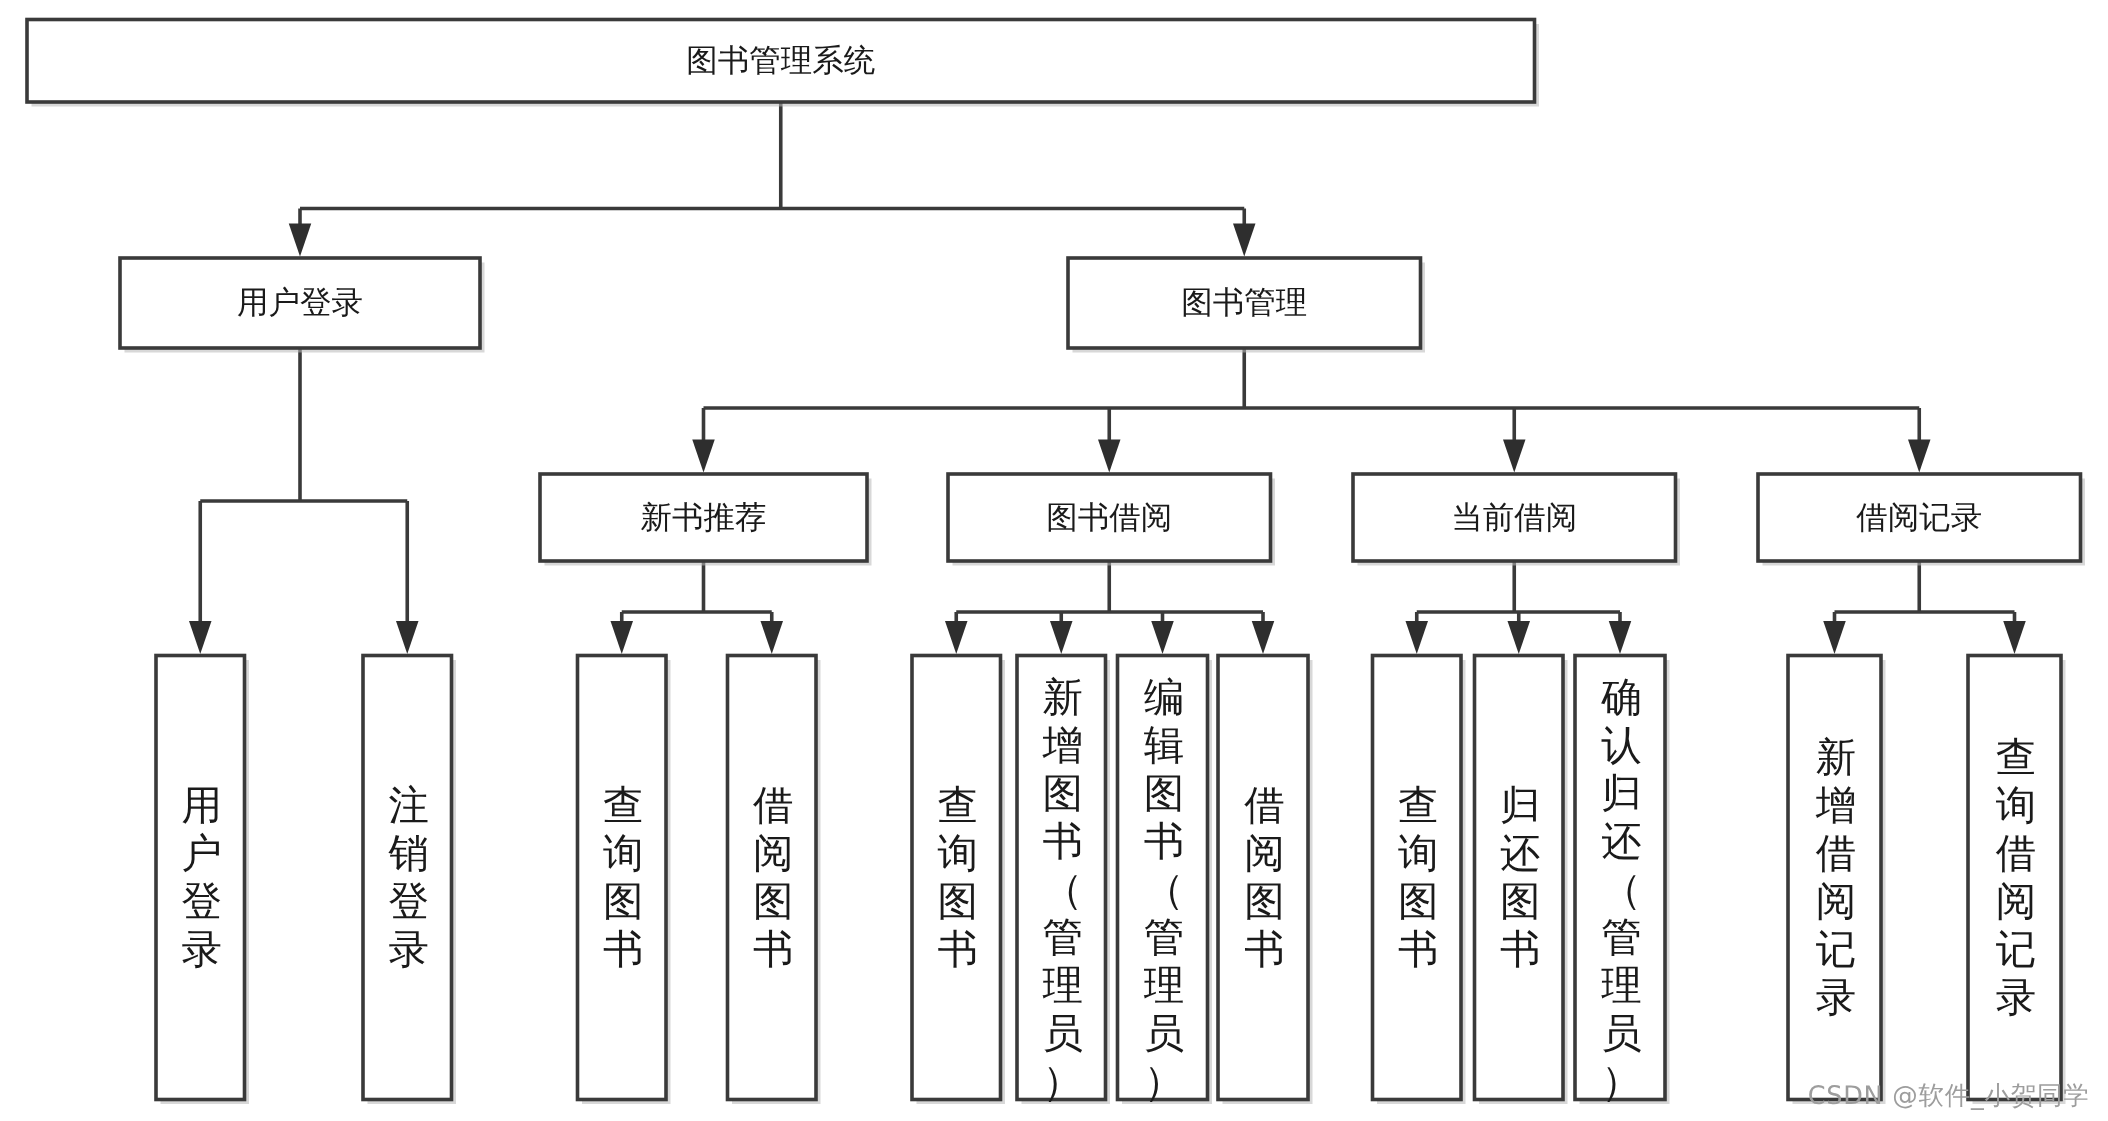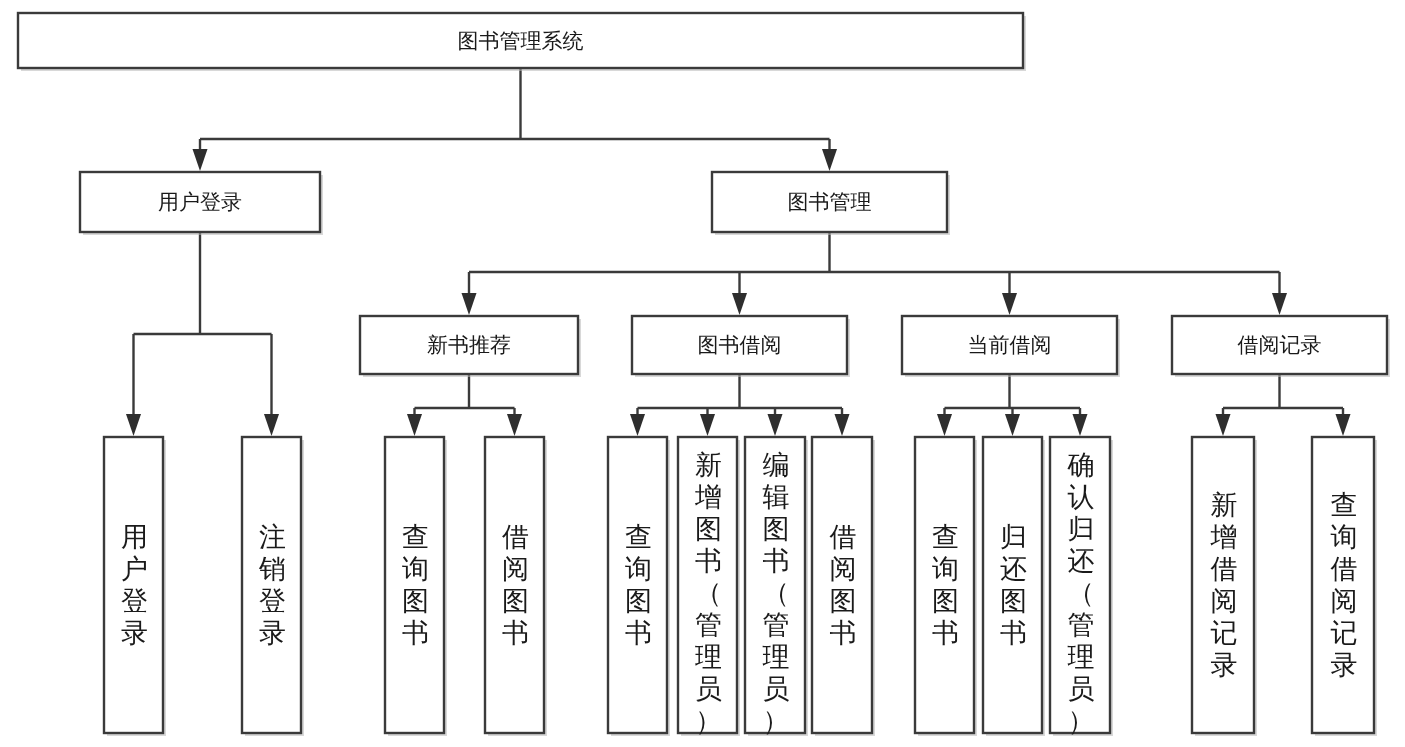--- a/index.html
+++ b/index.html
@@ -297,13 +297,14 @@
           <rect x="1312" y="437" width="62" height="296" class="node-box"></rect>
           <text x="1344" y="513.96" class="node-label-v-char">查</text>
           <text x="1344" y="545.96" class="node-label-v-char">询</text>
           <text x="1344" y="577.96" class="node-label-v-char">借</text>
           <text x="1344" y="609.96" class="node-label-v-char">阅</text>
           <text x="1344" y="641.96" class="node-label-v-char">记</text>
           <text x="1344" y="673.96" class="node-label-v-char">录</text>
         </g>
       </g>
   </svg>
+  <div class="watermark">CSDN @软件_小贺同学</div>
 </div>
 
 </body></html>

